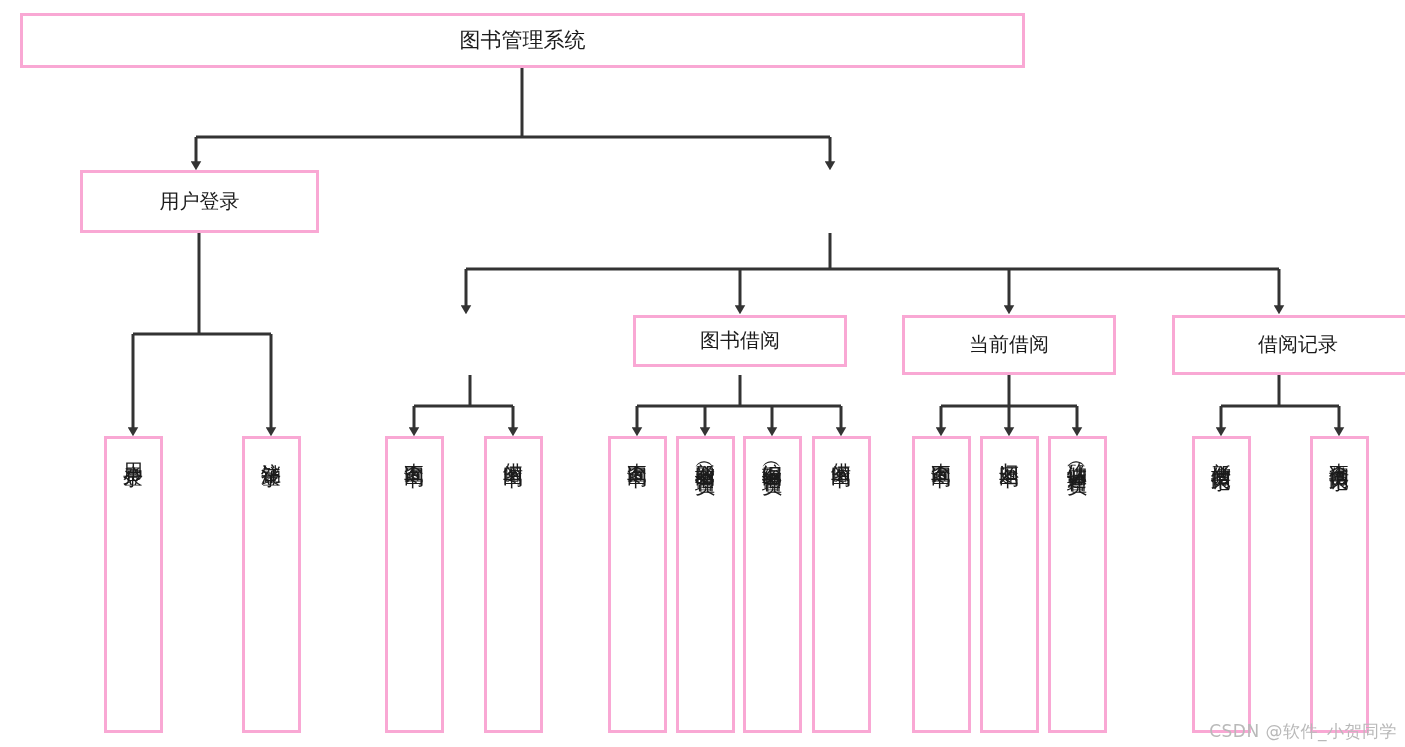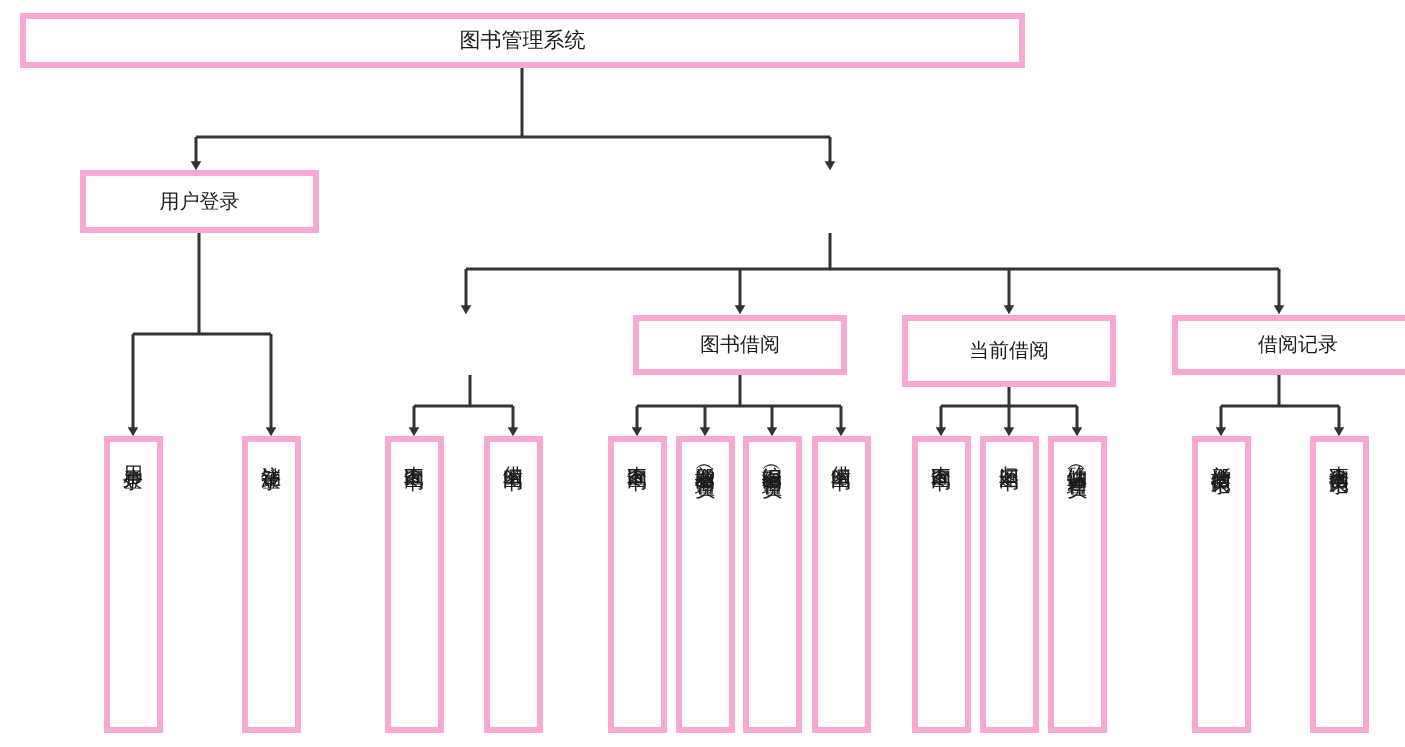--- a/index.html
+++ b/index.html
@@ -20,21 +20,21 @@
     left: 0;
     top: 0;
     width: 1405px;
     height: 747px;
     pointer-events: none;
   }
   .node {
     position: absolute;
     box-sizing: border-box;
     background: #ffffff;
-    border: 6px solid #f9a8d4;
+    border: 3px solid #f9a8d4;
     display: flex;
     align-items: center;
     justify-content: center;
     color: #1b1b1b;
   }
   .node.level-root {
     font-size: 21px;
   }
   .node.level-1 {
     font-size: 20px;
@@ -131,24 +131,24 @@
   </svg>
 
   <div class="node level-root" style="left:20px; top:13px; width:1005px; height:55px;">
     <span class="label">图书管理系统</span>
   </div>
 
   <div class="node level-1" style="left:80px; top:170px; width:239px; height:63px;">
     <span class="label">用户登录</span>
   </div>
 
-  <div class="node level-2" style="left:633px; top:315px; width:214px; height:60px;">
+  <div class="node level-2" style="left:633px; top:315px; width:214px; height:52px;">
     <span class="label">图书借阅</span>
   </div>
-  <div class="node level-2" style="left:902px; top:315px; width:214px; height:72px;">
+  <div class="node level-2" style="left:902px; top:315px; width:214px; height:60px;">
     <span class="label">当前借阅</span>
   </div>
   <div class="node level-2" style="left:1172px; top:315px; width:252px; height:60px;">
     <span class="label">借阅记录</span>
   </div>
 
   <div class="node leaf" style="left:104px; top:436px; width:59px; height:297px;">
     <span class="label">用户登录</span>
   </div>
   <div class="node leaf" style="left:242px; top:436px; width:59px; height:297px;">
@@ -185,14 +185,15 @@
     <span class="label">确认归还（管理员）</span>
   </div>
 
   <div class="node leaf" style="left:1192px; top:436px; width:59px; height:297px;">
     <span class="label">新增借阅记录</span>
   </div>
   <div class="node leaf" style="left:1310px; top:436px; width:59px; height:297px;">
     <span class="label">查询借阅记录</span>
   </div>
 
+  <div class="watermark">CSDN @软件_小贺同学</div>
 
 </div>
 
 </body></html>

